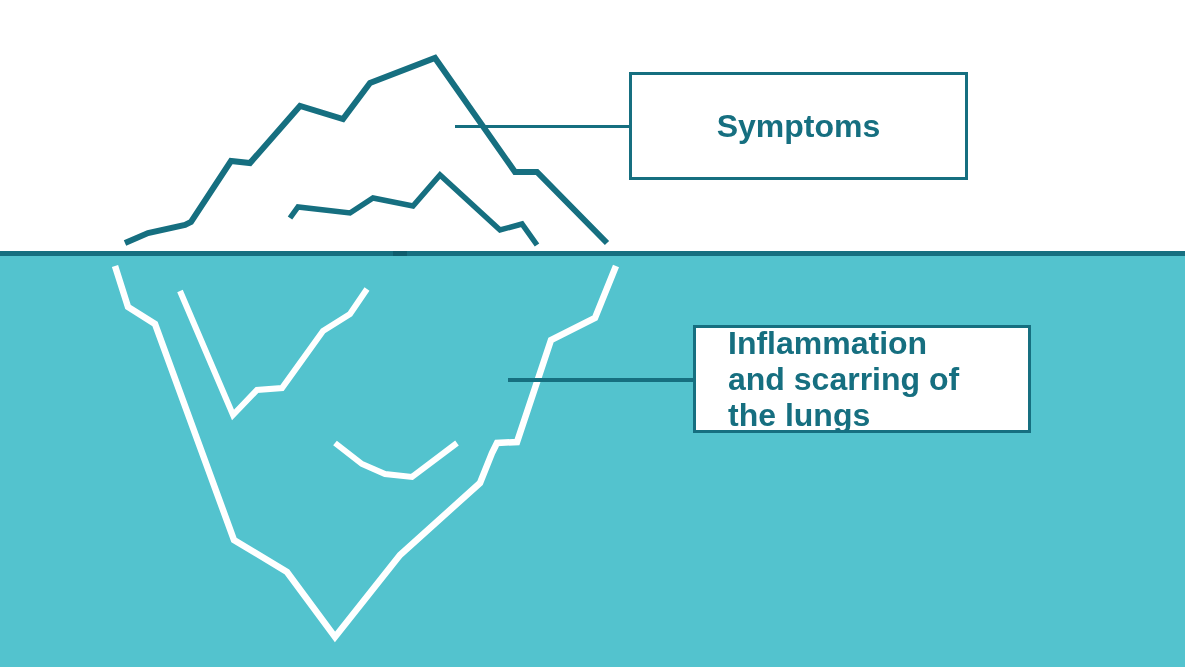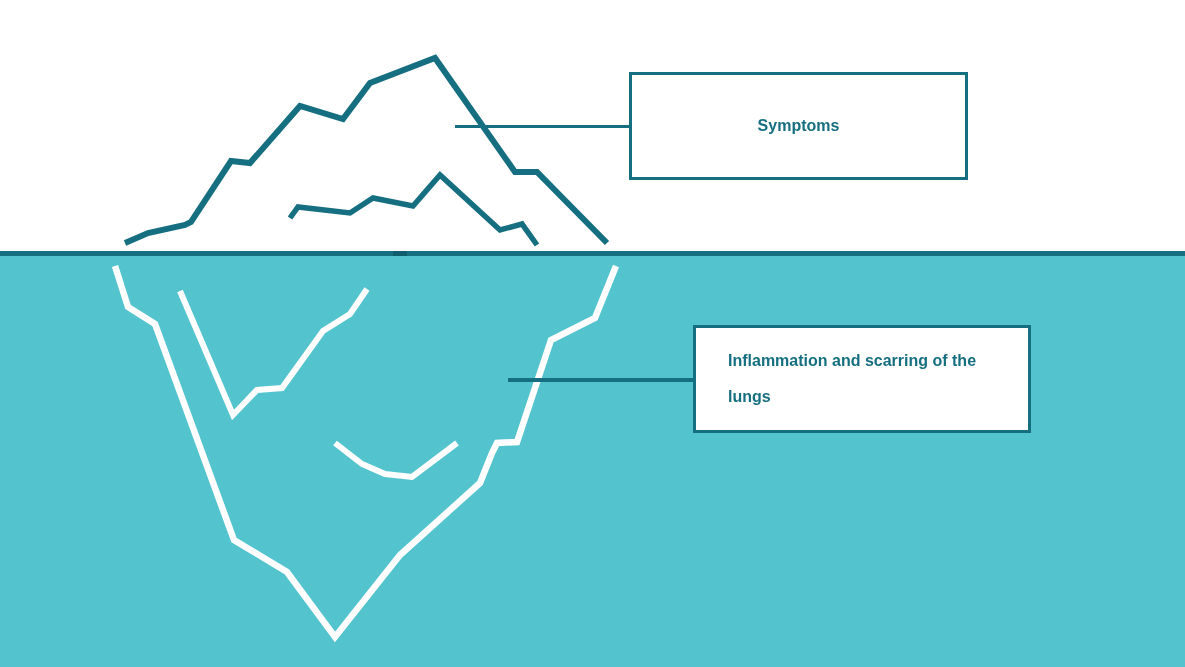--- a/index.html
+++ b/index.html
@@ -41,21 +41,21 @@
     width:1185px; height:667px;
   }
   .stroke-dark{stroke:var(--dark-teal);fill:none;}
   .stroke-white{stroke:var(--white);fill:none;}
   .label-box{
     position:absolute;
     background:var(--white);
     border:3px solid var(--dark-teal);
     color:var(--dark-teal);
     font-weight:bold;
-    font-size:16px;
+    font-size:32px;
     display:flex;
     align-items:center;
   }
   .label-box.symptoms{
     left:629px; top:72px;
     width:339px; height:108px;
     justify-content:center;
     text-align:center;
   }
   .label-box.lungs{

